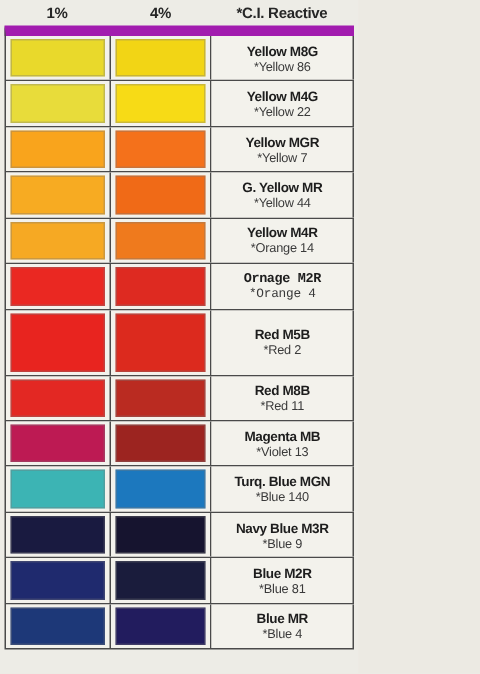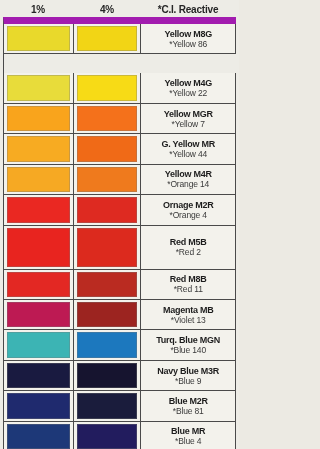--- a/index.html
+++ b/index.html
@@ -109,21 +109,21 @@
           <div class="sw" style="background: rgb(233, 217, 43);"></div>
         </div>
         <div class="cell c-swatch2">
           <div class="sw" style="background: rgb(242, 213, 21);"></div>
         </div>
         <div class="cell c-name">
           <div class="nm">Yellow M8G</div>
           <div class="ci">*Yellow 86</div>
         </div>
       </div>
-      <div class="row" style="height: 30.4286px; margin-top: 19px;">
+      <div class="row" style="height: 30.4286px;">
         <div class="cell c-swatch">
           <div class="sw" style="background: rgb(232, 220, 58);"></div>
         </div>
         <div class="cell c-swatch2">
           <div class="sw" style="background: rgb(247, 219, 22);"></div>
         </div>
         <div class="cell c-name">
           <div class="nm">Yellow M4G</div>
           <div class="ci">*Yellow 22</div>
         </div>
@@ -157,21 +157,21 @@
           <div class="sw" style="background: rgb(246, 169, 35);"></div>
         </div>
         <div class="cell c-swatch2">
           <div class="sw" style="background: rgb(239, 122, 29);"></div>
         </div>
         <div class="cell c-name">
           <div class="nm">Yellow M4R</div>
           <div class="ci">*Orange 14</div>
         </div>
       </div>
-      <div class="row" style="height: 30.4286px;">
+      <div class="row" style="height: 30.4286px; font-family: Liberation Mono, monospace;">
         <div class="cell c-swatch">
           <div class="sw" style="background: rgb(234, 40, 34);"></div>
         </div>
         <div class="cell c-swatch2">
           <div class="sw" style="background: rgb(222, 42, 33);"></div>
         </div>
         <div class="cell c-name">
           <div class="nm">Ornage M2R</div>
           <div class="ci">*Orange 4</div>
         </div>

